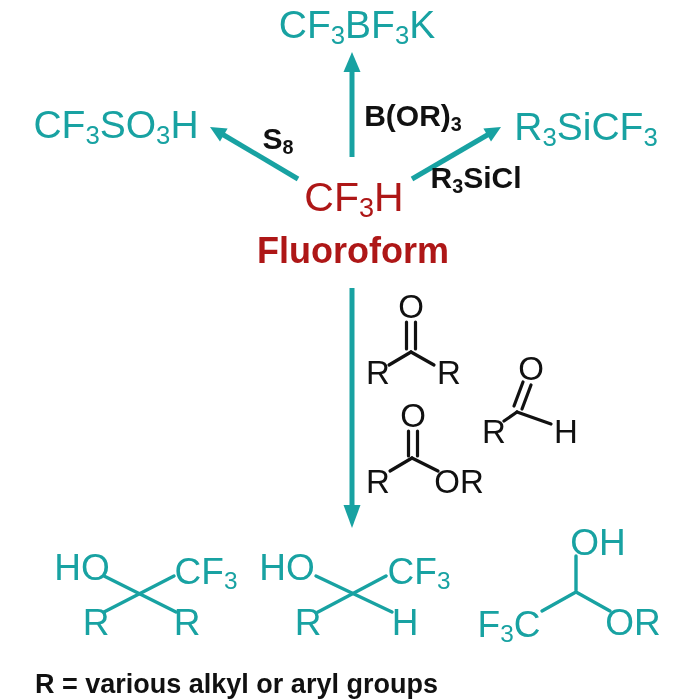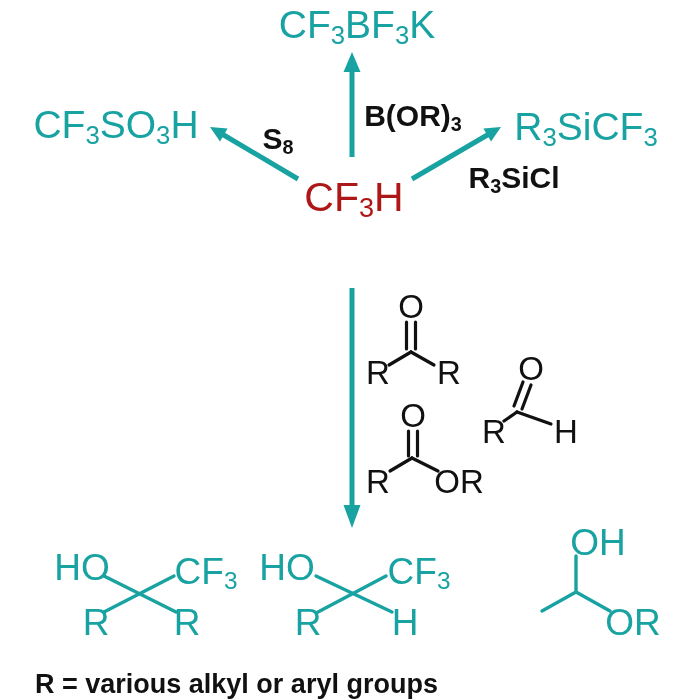--- a/index.html
+++ b/index.html
@@ -89,23 +89,24 @@
       <line class="bond-teal" x1="576" y1="592" x2="610" y2="611"></line>
     </g>
   </svg>
 
   <div class="lbl teal" style="left:357px;top:24px;font-size:39px;">CF<sub>3</sub>BF<sub>3</sub>K</div>
   <div class="lbl teal" style="left:116px;top:124px;font-size:39px;">CF<sub>3</sub>SO<sub>3</sub>H</div>
   <div class="lbl teal" style="left:586px;top:126px;font-size:39px;">R<sub>3</sub>SiCF<sub>3</sub></div>
 
   <div class="lbl blk bold" style="left:278px;top:139px;font-size:30px;">S<sub>8</sub></div>
   <div class="lbl blk bold" style="left:413px;top:116px;font-size:30px;">B(OR)<sub>3</sub></div>
-  <div class="lbl blk bold" style="left:514px;top:178px;font-size:30px;text-align:right;">R<sub>3</sub>SiCl</div>
+  <div class="lbl blk bold" style="left:476px;top:178px;font-size:30px;text-align:right;">R<sub>3</sub>SiCl</div>
 
   <div class="lbl red" style="left:354px;top:197px;font-size:41px;">CF<sub>3</sub>H</div>
+  <div class="lbl red bold" style="left:353px;top:251px;font-size:36px;">Fluoroform</div>
 
   <div class="lbl blk" style="left:411px;top:306px;font-size:33px;">O</div>
   <div class="lbl blk" style="left:378px;top:372px;font-size:33px;">R</div>
   <div class="lbl blk" style="left:449px;top:372px;font-size:33px;">R</div>
 
   <div class="lbl blk" style="left:531px;top:368px;font-size:33px;">O</div>
   <div class="lbl blk" style="left:494px;top:431px;font-size:33px;">R</div>
   <div class="lbl blk" style="left:566px;top:431px;font-size:33px;">H</div>
 
   <div class="lbl blk" style="left:413px;top:415px;font-size:33px;">O</div>
@@ -116,17 +117,18 @@
   <div class="lbl teal" style="left:206px;top:571px;font-size:37px;">CF<sub>3</sub></div>
   <div class="lbl teal" style="left:96px;top:622px;font-size:37px;">R</div>
   <div class="lbl teal" style="left:187px;top:622px;font-size:37px;">R</div>
 
   <div class="lbl teal" style="left:287px;top:567px;font-size:37px;">HO</div>
   <div class="lbl teal" style="left:419px;top:571px;font-size:37px;">CF<sub>3</sub></div>
   <div class="lbl teal" style="left:308px;top:622px;font-size:37px;">R</div>
   <div class="lbl teal" style="left:405px;top:622px;font-size:37px;">H</div>
 
   <div class="lbl teal" style="left:587px;top:542px;font-size:37px;margin-left:11px;">OH</div>
+  <div class="lbl teal" style="left:509px;top:624px;font-size:37px;">F<sub>3</sub>C</div>
   <div class="lbl teal" style="left:633px;top:622px;font-size:37px;">OR</div>
 
   <div class="lbl blk bold left-align" style="left:35px;top:684px;font-size:27px;text-align:right;">R = various alkyl or aryl groups</div>
 
 </div>
 
 </body></html>

